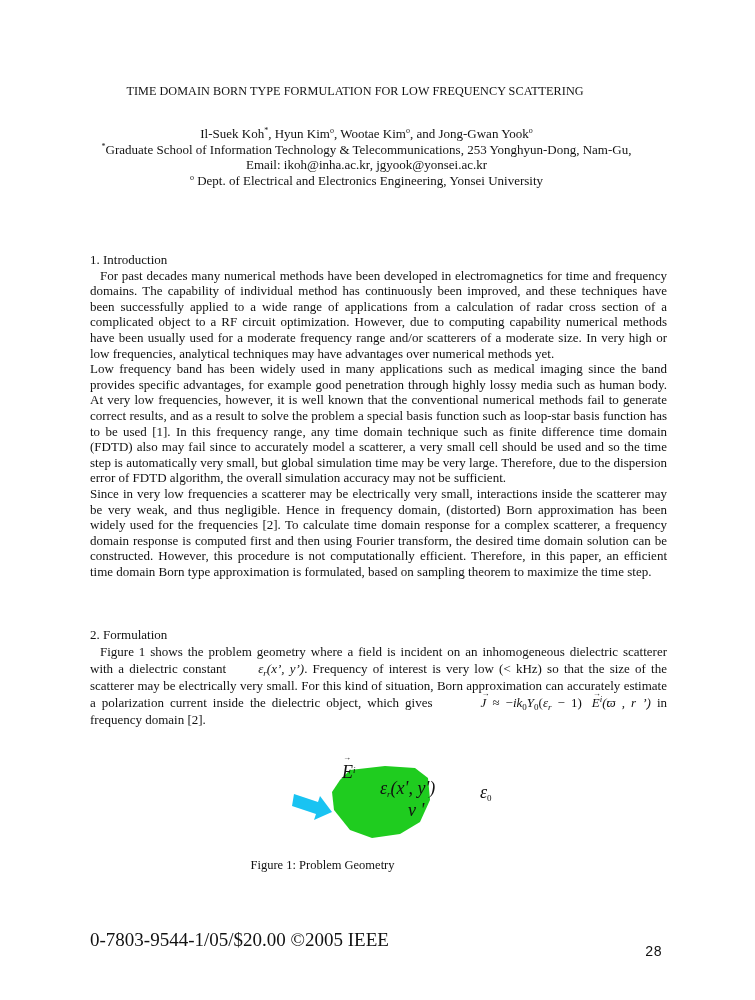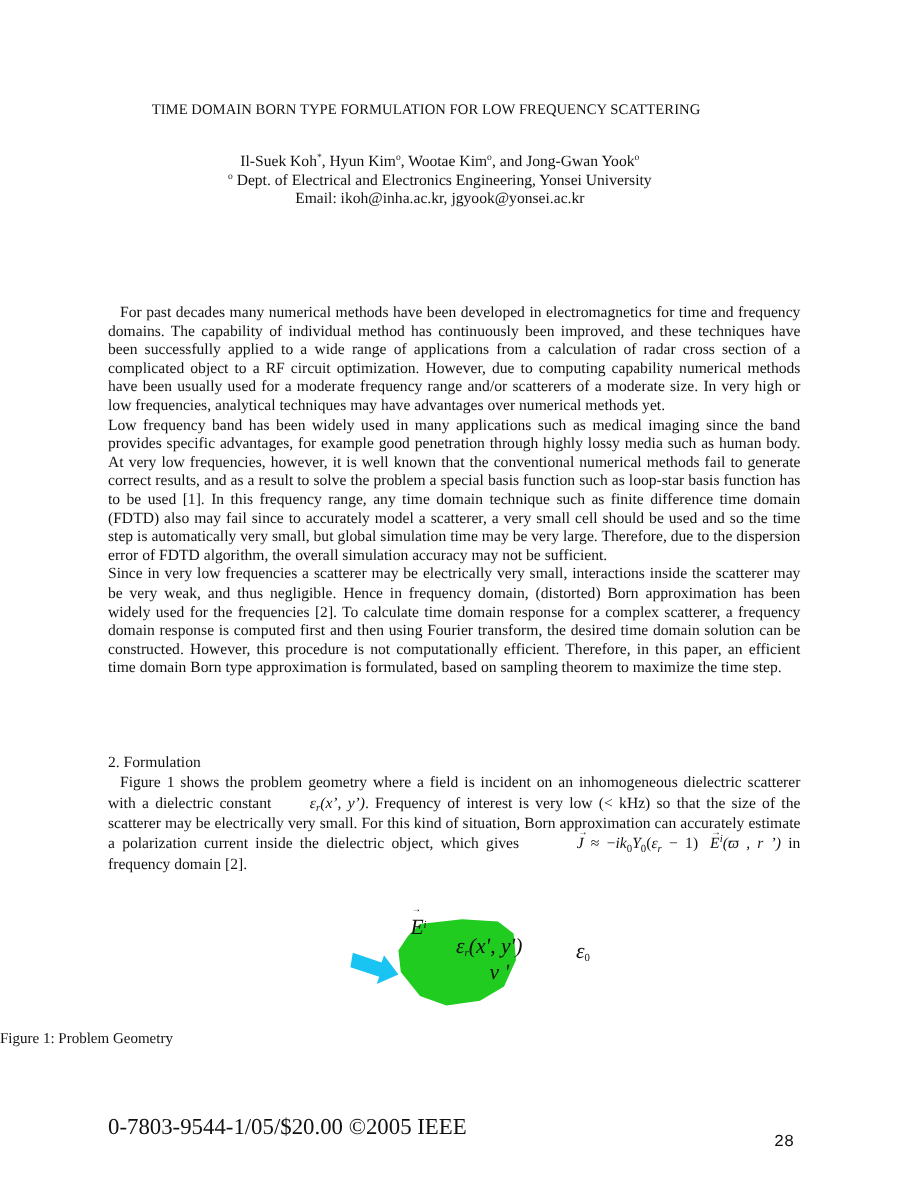--- a/index.html
+++ b/index.html
@@ -33,42 +33,44 @@
   .sup { font-size: 9px; vertical-align: 5px; line-height: 0; }
   .vec { position: relative; display: inline-block; }
   .vec::before {
     content: "\2192"; position: absolute; left: 1px; top: -9px;
     font-size: 8px; font-style: normal;
   }
   .figure {
     left: 290px; top: 760px; width: 200px; height: 90px;
   }
   .caption {
-    left: 0; width: 645px; top: 858px; font-size: 12.5px;
+    left: 0; width: 645px; top: 858px; text-align: center; font-size: 12.5px;
   }
   .footer-left { left: 90px; top: 929px; font-size: 19px; }
   .page-num {
     left: 645px; top: 944px; font-size: 14px;
     font-family: Liberation Mono, monospace;
   }
 </style>
 </head>
 <body>
 
 <div class="abs title">TIME DOMAIN BORN TYPE FORMULATION FOR LOW FREQUENCY SCATTERING</div>
 
 <div class="abs authors-block">
   <div>
     <span>Il-Suek Koh</span><sup>*</sup><span>, </span><span>Hyun Kim</span><sup>o</sup><span>, </span><span>Wootae Kim</span><sup>o</sup><span>, and </span><span>Jong-Gwan Yook</span><sup>o</sup>
   </div>
+  <div><sup>*</sup><span>Graduate School of Information Technology &amp; Telecommunications, 253 Yonghyun-Dong, Nam-Gu,</span></div>
+  <div>Email: ikoh@inha.ac.kr, jgyook@yonsei.ac.kr</div>
   <div><sup>o</sup><span> Dept. of Electrical and Electronics Engineering, Yonsei University</span></div>
-  <div>Email: ikoh@inha.ac.kr, jgyook@yonsei.ac.kr</div>
 </div>
 
 <div class="abs body-text" style="top:252px;">
+  <div class="heading">1. Introduction</div>
   <p class="indent">For past decades many numerical methods have been developed in electromagnetics for time and frequency domains. The capability of individual method has continuously been improved, and these techniques have been successfully applied to a wide range of applications from a calculation of radar cross section of a complicated object to a RF circuit optimization. However, due to computing capability numerical methods have been usually used for a moderate frequency range and/or scatterers of a moderate size. In very high or low frequencies, analytical techniques may have advantages over numerical methods yet.</p>
   <p>Low frequency band has been widely used in many applications such as medical imaging since the band provides specific advantages, for example good penetration through highly lossy media such as human body. At very low frequencies, however, it is well known that the conventional numerical methods fail to generate correct results, and as a result to solve the problem a special basis function such as loop-star basis function has to be used [1]. In this frequency range, any time domain technique such as finite difference time domain (FDTD) also may fail since to accurately model a scatterer, a very small cell should be used and so the time step is automatically very small, but global simulation time may be very large. Therefore, due to the dispersion error of FDTD algorithm, the overall simulation accuracy may not be sufficient.</p>
   <p>Since in very low frequencies a scatterer may be electrically very small, interactions inside the scatterer may be very weak, and thus negligible. Hence in frequency domain, (distorted) Born approximation has been widely used for the frequencies [2]. To calculate time domain response for a complex scatterer, a frequency domain response is computed first and then using Fourier transform, the desired time domain solution can be constructed. However, this procedure is not computationally efficient. Therefore, in this paper, an efficient time domain Born type approximation is formulated, based on sampling theorem to maximize the time step.</p>
 </div>
 
 <div class="abs body-text" style="top:627px;">
   <div class="heading">2. Formulation</div>
   <p class="indent" style="line-height:17px;"><span>Figure 1 shows the problem geometry where a field is incident on an inhomogeneous dielectric scatterer with a dielectric constant</span><span class="math"><span>ε</span><span class="sub">r</span><span>(x’, y’)</span></span><span>. Frequency of interest is very low (&lt; kHz) so that the size of the scatterer may be electrically very small. For this kind of situation, Born approximation can accurately estimate a polarization current inside the dielectric object, which gives</span>
   <span class="math"><span class="vec">J</span><span class="up"> ≈ −</span><span>ik</span><span class="sub up">0</span><span>Y</span><span class="sub up">0</span><span class="up">(</span><span>ε</span><span class="sub">r</span><span class="up"> − 1)</span><span class="vec">E</span><span class="sup">i</span><span>(ϖ , r ’)</span></span><span> in frequency domain [2].</span></p>
 </div>

